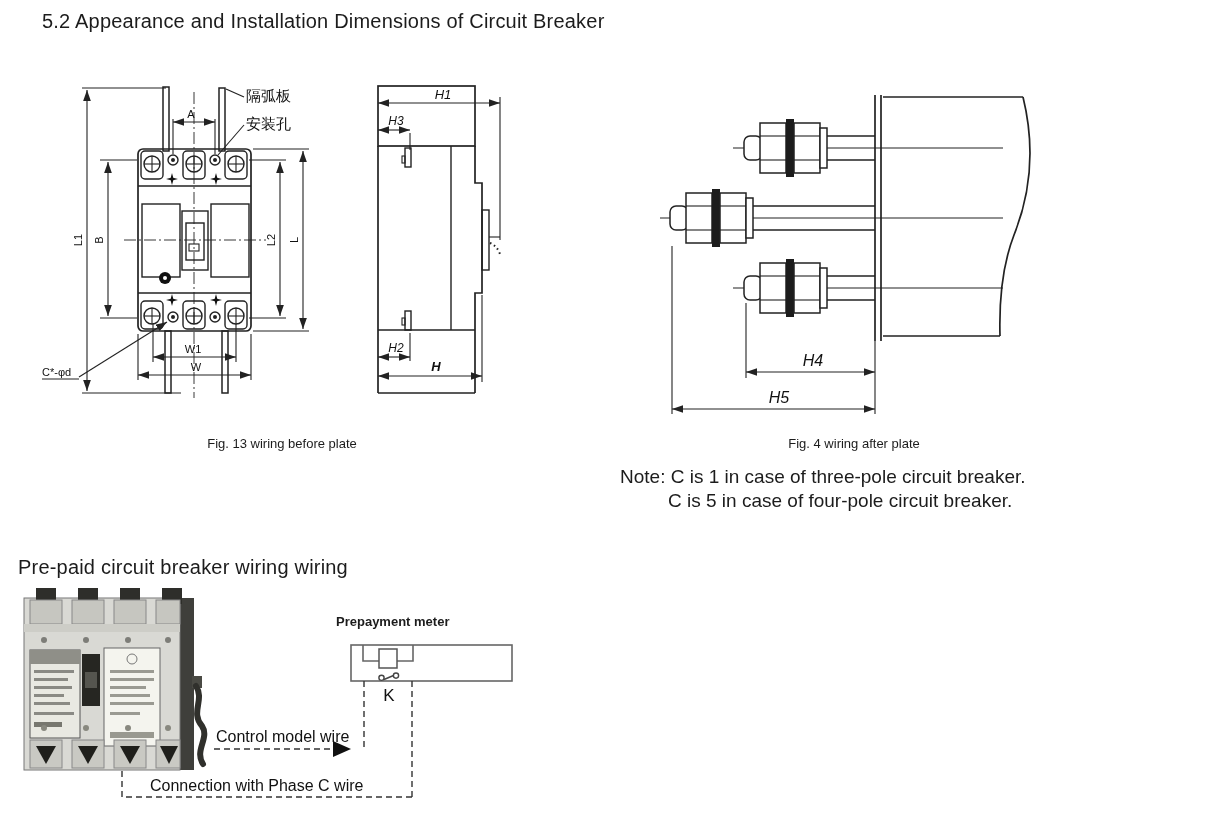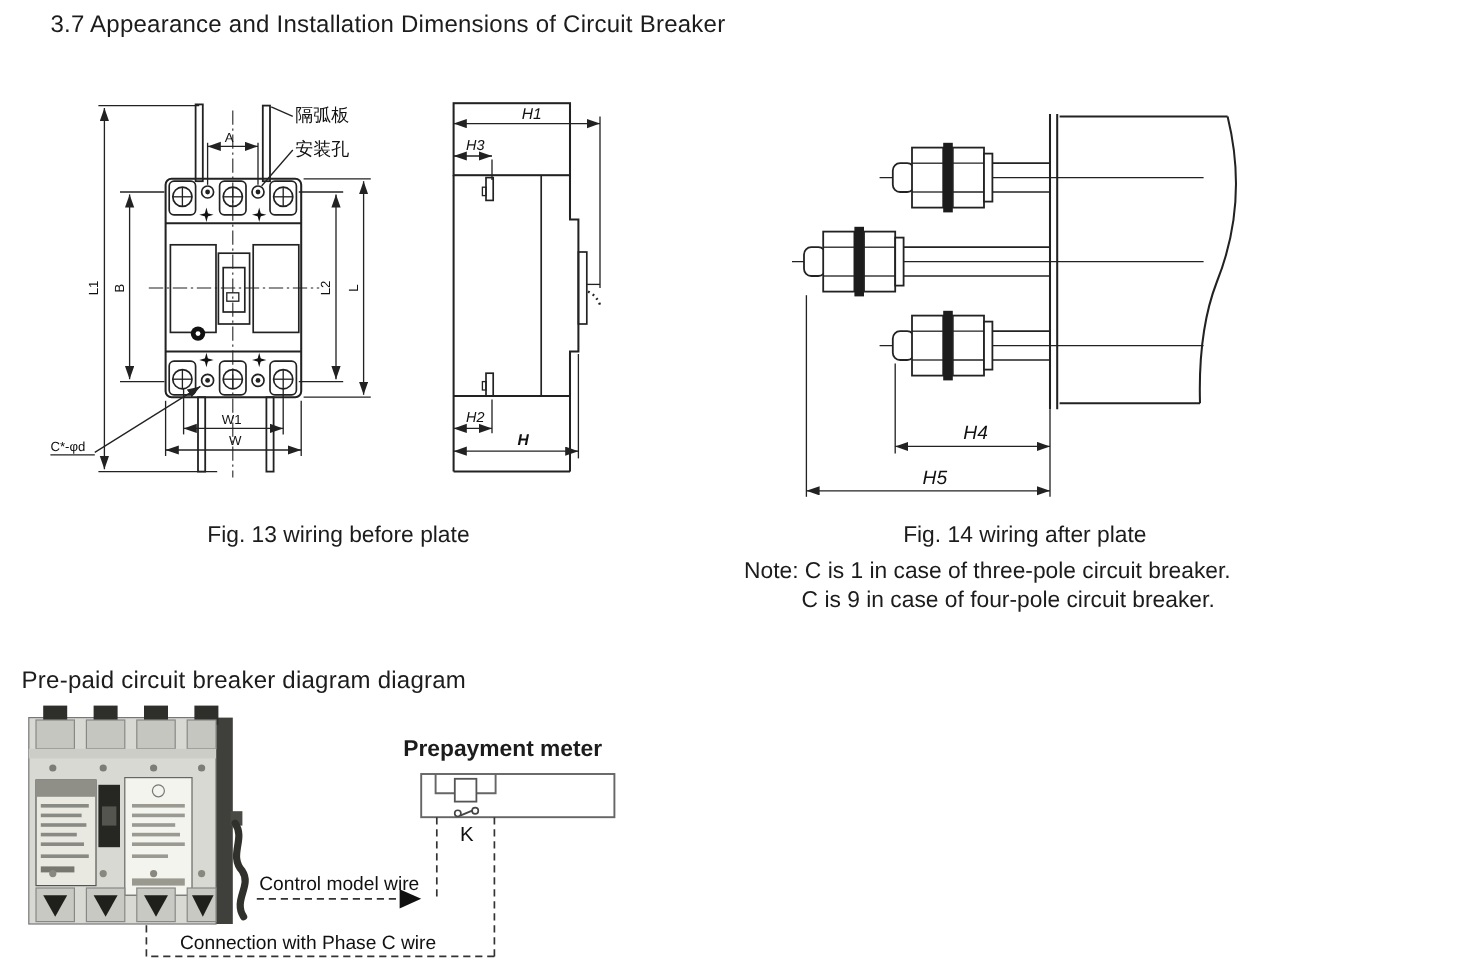--- a/index.html
+++ b/index.html
@@ -2,21 +2,21 @@
 <html><head>
 <meta charset="utf-8">
 <style>
   html,body{margin:0;padding:0;}
   body{
     width:1222px;height:817px;position:relative;background:#ffffff;
     font-family:"Liberation Sans", sans-serif;color:#1c1c1c;overflow:hidden;
   }
   .abs{position:absolute;}
   .h1{font-size:20px;letter-spacing:.2px;}
-  .cap{font-size:19px;}
+  .cap{font-size:13px;}
   .note{font-size:19px;}
   svg{position:absolute;overflow:visible;}
   svg text{font-family:"Liberation Sans", sans-serif;fill:#111;}
   .ol{stroke:#222;stroke-width:1.7;fill:none;}
   .ol14{stroke:#222;stroke-width:1.4;fill:none;}
   .olw{stroke:#222;stroke-width:1.5;fill:#fff;}
   .tl{stroke:#222;stroke-width:1.1;fill:none;}
   .dim{stroke:#222;stroke-width:1.1;fill:none;}
   .cl{stroke:#222;stroke-width:.9;fill:none;stroke-dasharray:12 3 2 3;}
   .dimtxt{font-size:11px;}
@@ -24,21 +24,21 @@
   .ittxtL{font-size:13px;font-style:italic;}
   .ittxtXL{font-size:16px;font-style:italic;}
   .cjk{font-size:15px;}
   .dash{stroke:#333;stroke-width:1.4;fill:none;stroke-dasharray:6 4;}
   .meterln{stroke:#666;stroke-width:1.6;fill:none;}
   .wiretxt{font-size:16px;}
 </style>
 </head>
 <body>
 
-<div class="abs h1" style="left:42px;top:10px;">3.7 Appearance and Installation Dimensions of Circuit Breaker</div>
+<div class="abs h1" style="left:42px;top:10px;">5.2 Appearance and Installation Dimensions of Circuit Breaker</div>
 
 <svg class="abs" style="left:40px;top:60px;" width="360" height="370" viewBox="40 60 360 370">
   <defs>
     <marker id="ar13" markerWidth="11" markerHeight="8" refX="10" refY="3.5" orient="auto-start-reverse">
       <path d="M0,0 L10,3.5 L0,7 z" fill="#222"></path>
     </marker>
   </defs>
 
   <g>
     <rect class="olw" x="163" y="87" width="6" height="64"></rect>
@@ -297,25 +297,25 @@
   </g>
 
   <g>
     <line class="tl" x1="672" y1="246" x2="672" y2="414"></line>
     <line class="dim" x1="672" y1="409" x2="875" y2="409" marker-start="url(#ar14)" marker-end="url(#ar14)"></line>
     <text class="ittxtXL" x="779" y="403" text-anchor="middle">H5</text>
   </g>
 </svg>
 
 <div class="abs cap" style="left:147px;top:436px;width:270px;text-align:center;">Fig. 13 wiring before plate</div>
-<div class="abs cap" style="left:704px;top:436px;width:300px;text-align:center;">Fig. 14 wiring after plate</div>
+<div class="abs cap" style="left:704px;top:436px;width:300px;text-align:center;">Fig. 4 wiring after plate</div>
 <div class="abs note" style="left:620px;top:466px;">Note: C is 1 in case of three-pole circuit breaker.</div>
-<div class="abs note" style="left:668px;top:490px;">C is 9 in case of four-pole circuit breaker.</div>
-
-<div class="abs h1" style="left:18px;top:556px;">Pre-paid circuit breaker diagram diagram</div>
+<div class="abs note" style="left:668px;top:490px;">C is 5 in case of four-pole circuit breaker.</div>
+
+<div class="abs h1" style="left:18px;top:556px;">Pre-paid circuit breaker wiring wiring</div>
 <div class="abs cap" style="left:336px;top:614px;font-weight:bold;">Prepayment meter</div>
 
 <svg class="abs" style="left:10px;top:585px;" width="520" height="225" viewBox="10 585 520 225">
 
   <g>
     <rect x="176" y="598" width="18" height="172" fill="#3f3f3b"></rect>
     <rect x="24" y="598" width="156" height="172" fill="#d9d9d4" stroke="#777" stroke-width="1"></rect>
     <rect x="36" y="588" width="20" height="16" fill="#2e2e2a"></rect>
     <rect x="78" y="588" width="20" height="16" fill="#2e2e2a"></rect>
     <rect x="120" y="588" width="20" height="16" fill="#2e2e2a"></rect>

